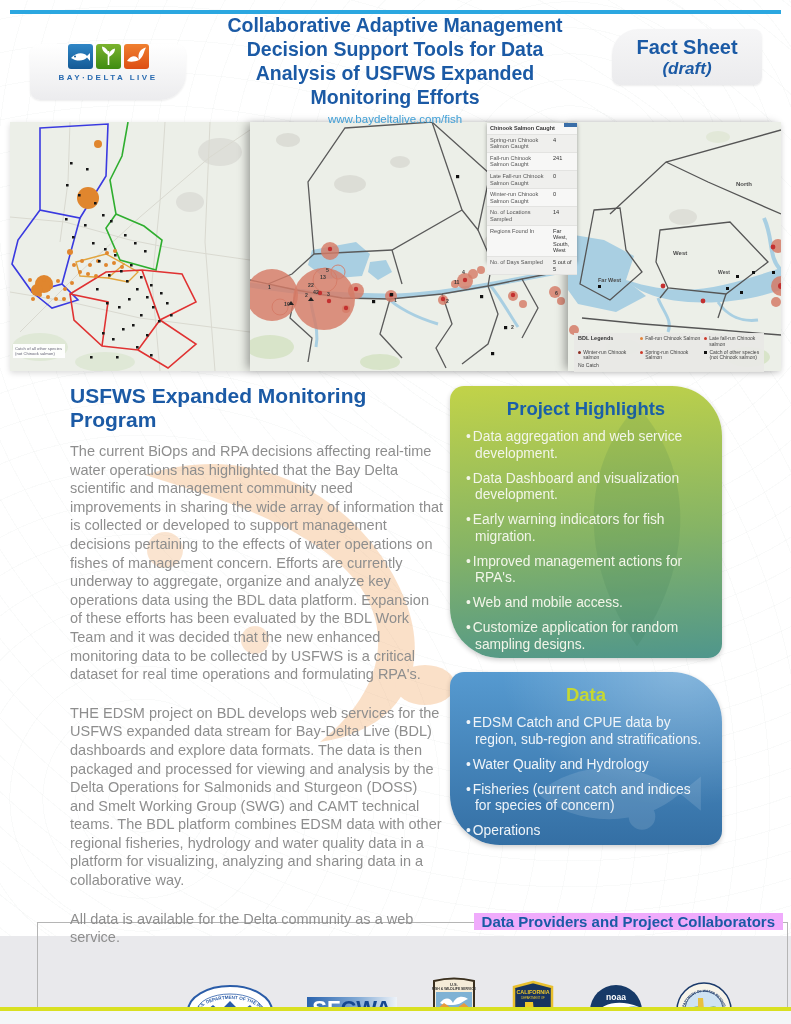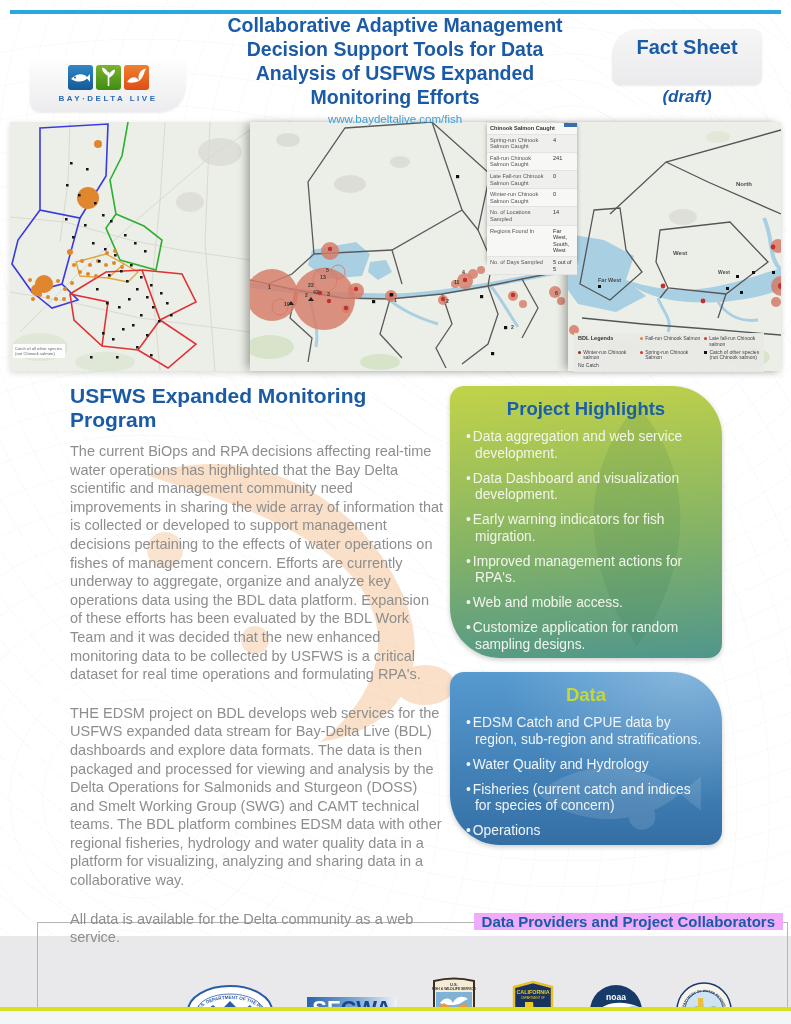--- a/index.html
+++ b/index.html
@@ -5,36 +5,36 @@
 <style>
   html,body{margin:0;padding:0;}
   body{font-family:"Liberation Sans",sans-serif;background:#ffffff;}
   .page{position:relative;width:791px;height:1024px;background:#fff;overflow:hidden;}
   .page::before{content:"";position:absolute;inset:0;z-index:0;pointer-events:none;
     background-image:
       repeating-radial-gradient(circle at 72% 18%, rgba(150,165,160,.05) 0 1px, transparent 1px 26px),
       repeating-radial-gradient(circle at 18% 78%, rgba(150,165,160,.05) 0 1px, transparent 1px 33px);}
   
   .topbar{position:absolute;left:10px;top:10px;width:771px;height:4px;background:#2BA7E0;z-index:2;}
-  .logo-box{position:absolute;left:30px;top:56px;width:156px;height:56px;background:linear-gradient(#ffffff,#ececee);
+  .logo-box{position:absolute;left:30px;top:44px;width:156px;height:56px;background:linear-gradient(#ffffff,#ececee);
     border-radius:10px 10px 26px 10px;box-shadow:0 1px 2px rgba(0,0,0,.08);z-index:2;
-    display:flex;flex-direction:column;align-items:center;justify-content:center;}
+    display:flex;flex-direction:column;align-items:center;}
   .tiles{display:flex;gap:3px;}
   .tile{width:25px;height:25px;border-radius:3px;display:block;}
   .tile.blue{background:linear-gradient(#2f86c6,#145a96);}
   .tile.green{background:linear-gradient(#7bb32e,#3f8c12);}
   .tile.orange{background:linear-gradient(#f08030,#dd4e14);}
   .brand{font-size:8px;font-weight:bold;letter-spacing:2.5px;color:#2a6bb0;margin-top:4px;}
   .title-wrap{position:absolute;left:190px;top:13px;width:410px;text-align:center;z-index:2;}
   .title-wrap h1{margin:0;font-size:19.5px;line-height:24px;color:#1B5AA5;font-weight:bold;}
   .url{display:inline-block;margin-top:3px;font-size:11.5px;color:#3F9FD6;text-decoration:none;}
   .badge{position:absolute;left:612px;top:29px;width:150px;height:56px;background:linear-gradient(#f6f6f7,#ebebed);
     border-radius:26px 8px 8px 8px;box-shadow:0 1px 2px rgba(0,0,0,.08);text-align:center;color:#1B5AA5;z-index:2;}
   .badge-title{font-size:20px;font-weight:bold;margin-top:7px;}
-  .badge-sub{font-size:17px;font-weight:bold;font-style:italic;margin-top:28px;}
+  .badge-sub{font-size:17px;font-weight:bold;font-style:italic;}
   
   .maps{position:absolute;left:10px;top:122px;width:771px;height:249px;display:flex;z-index:1;box-shadow:0 2px 6px rgba(0,0,0,.15);}
   .map-panel{position:relative;height:249px;background:#ecefe8;overflow:hidden;}
   .map-left{width:240px;}
   .map-mid{width:318px;box-shadow:-5px 0 9px -2px rgba(0,0,0,.35);}
   .map-right{width:213px;box-shadow:-5px 0 9px -2px rgba(0,0,0,.35);}
   .map-panel svg{display:block;width:100%;height:100%;}
   svg text{font-family:"Liberation Sans",sans-serif;}
   .map-note{position:absolute;left:13px;top:344px;width:48px;background:rgba(255,255,255,.92);
     font-size:4.2px;line-height:5px;color:#667;padding:2px;z-index:3;}

